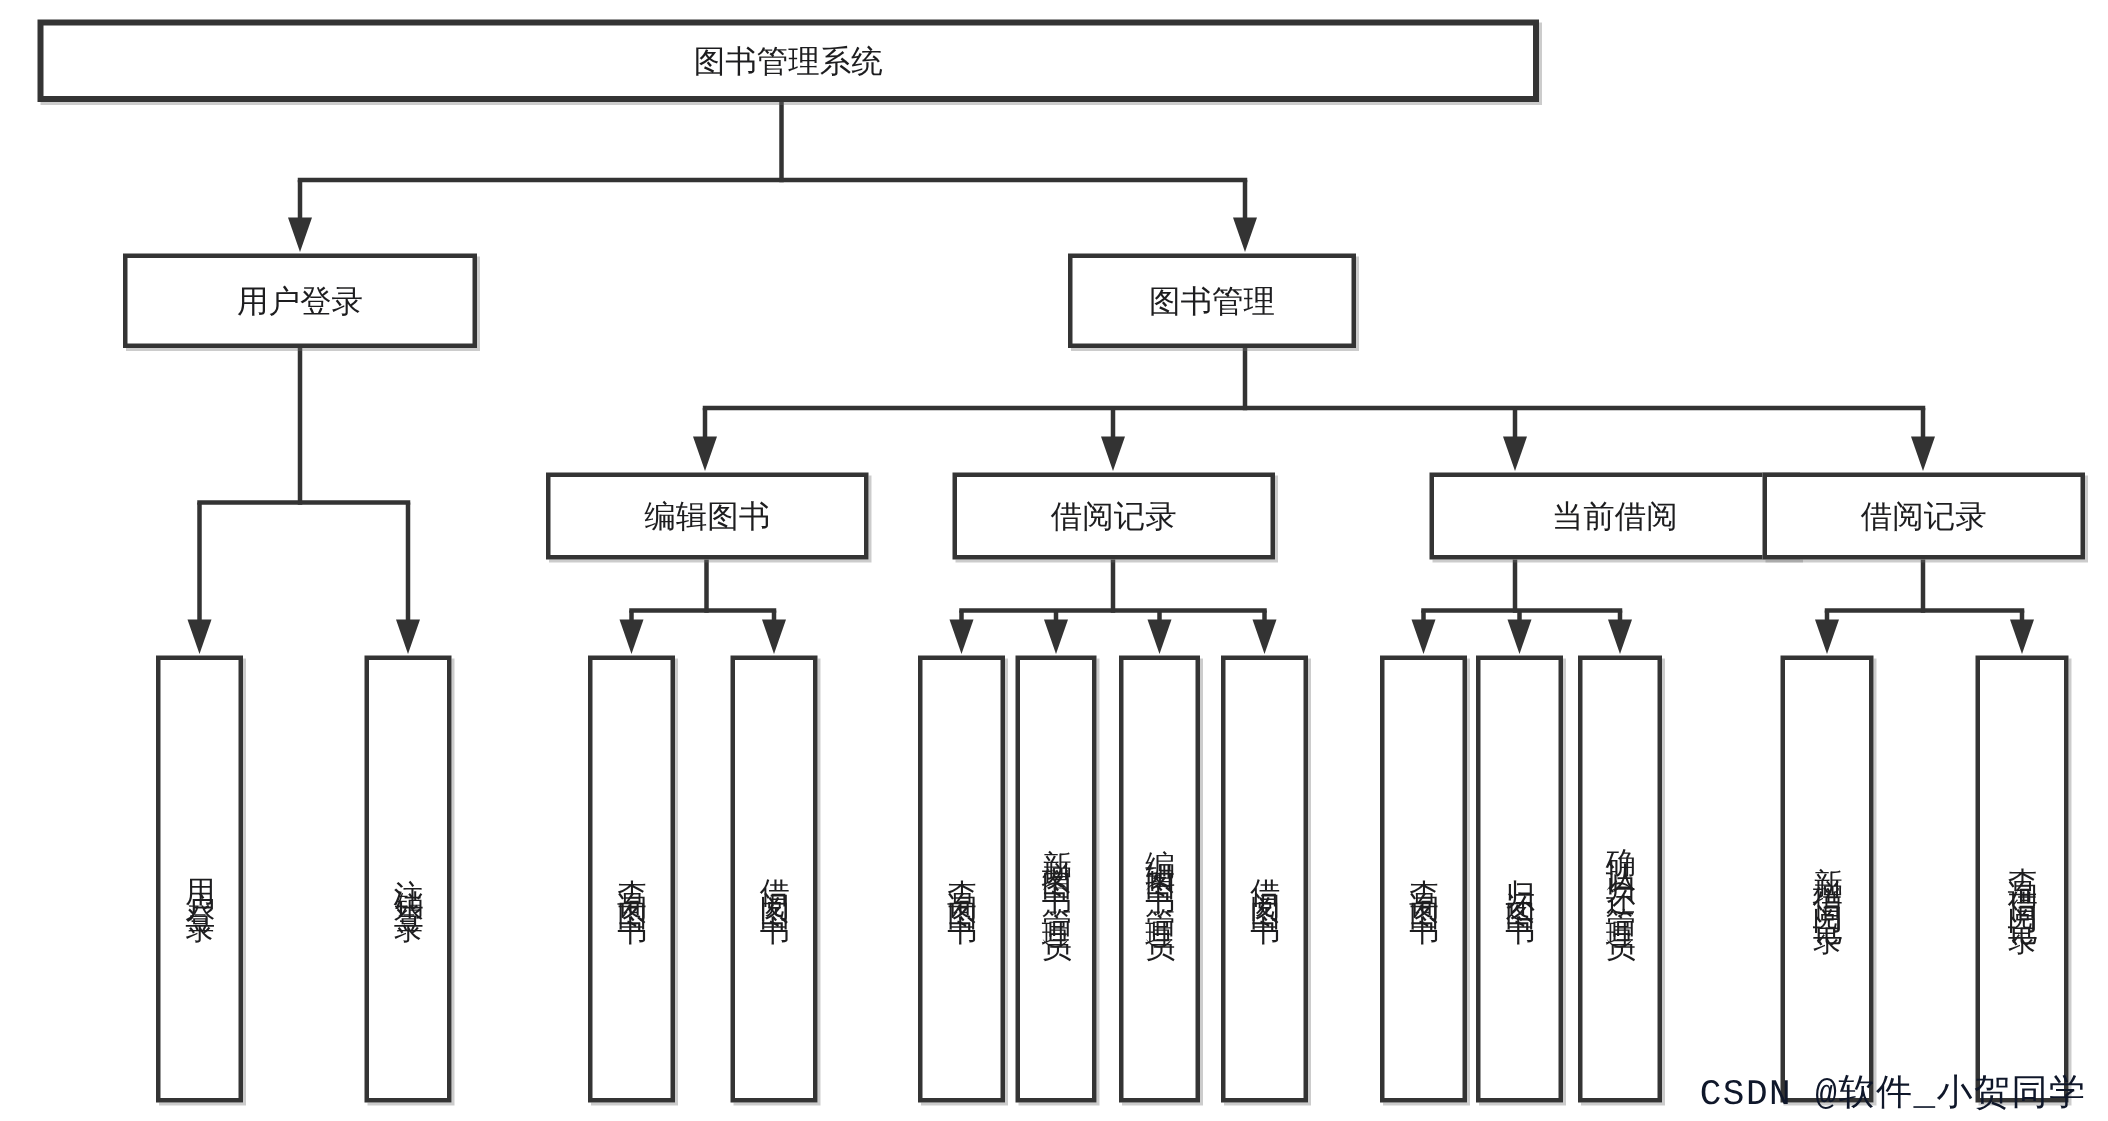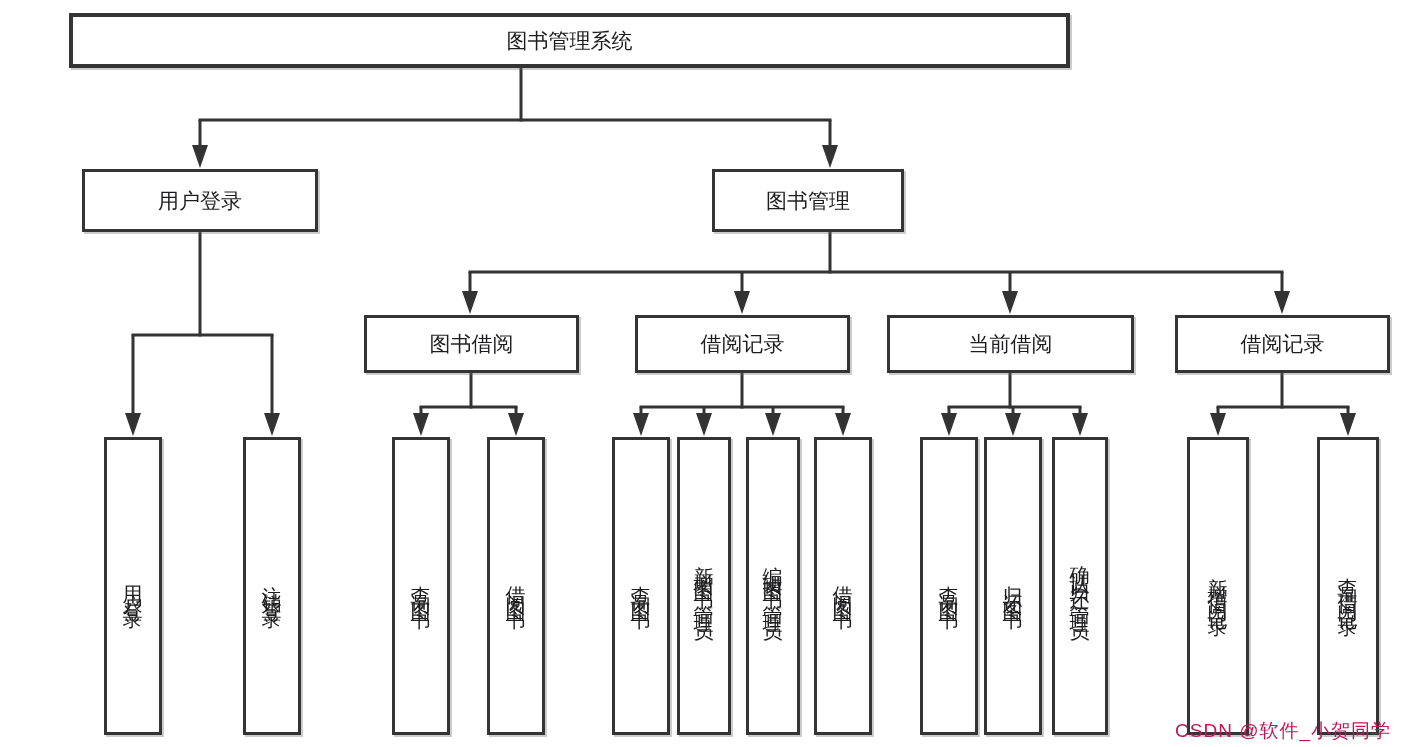--- a/index.html
+++ b/index.html
@@ -14,33 +14,34 @@
   .connectors line{stroke:#333333;stroke-width:3;}
   .connectors polygon{fill:#333333;}
   .node{
     position:absolute;box-sizing:border-box;
     border:3px solid #343434;background:#ffffff;
     display:flex;align-items:center;justify-content:center;
     font-size:21px;color:#1d1d1f;
     box-shadow:2px 2px 0 rgba(110,110,110,0.35);
     white-space:nowrap;
   }
-  .node.root{border-width:4px;margin-left:44px;}
+  .node.root{border-width:4px;}
   .vnode{
     writing-mode:vertical-lr;
     text-orientation:mixed;
     font-size:20px;
     letter-spacing:8px;
     line-height:1.1;
     white-space:normal;
   }
   .watermark{
     position:absolute;right:14px;bottom:3px;
-    font-size:19px;color:#be185d;letter-spacing:1px;
+    font-size:24px;color:#0f172a;letter-spacing:1px;
     z-index:5;
+    font-family:Liberation Mono, monospace;
   }
 </style>
 </head>
 <body>
 
 <div class="canvas">
 
   <svg class="connectors" viewBox="0 0 1405 747" xmlns="http://www.w3.org/2000/svg">
 
     <line x1="521" y1="68" x2="521" y2="121.5"></line>
@@ -108,26 +109,26 @@
   </div>
 
   <div class="node" style="left:82px;top:169px;width:236px;height:63px">
     <span>用户登录</span>
   </div>
   <div class="node" style="left:712px;top:169px;width:192px;height:63px">
     <span>图书管理</span>
   </div>
 
   <div class="node" style="left:364px;top:315px;width:215px;height:58px">
-    <span>图书借阅</span>
+    <span>编辑图书</span>
   </div>
   <div class="node" style="left:635px;top:315px;width:215px;height:58px">
     <span>借阅记录</span>
   </div>
-  <div class="node" style="left:887px;top:315px;width:247px;height:58px">
+  <div class="node" style="left:953px;top:315px;width:247px;height:58px">
     <span>当前借阅</span>
   </div>
   <div class="node" style="left:1175px;top:315px;width:215px;height:58px">
     <span>借阅记录</span>
   </div>
 
   <div class="node vnode" style="left:104px;top:437px;width:58px;height:298px">
     <span>用户登录</span>
   </div>
   <div class="node vnode" style="left:243px;top:437px;width:58px;height:298px">

